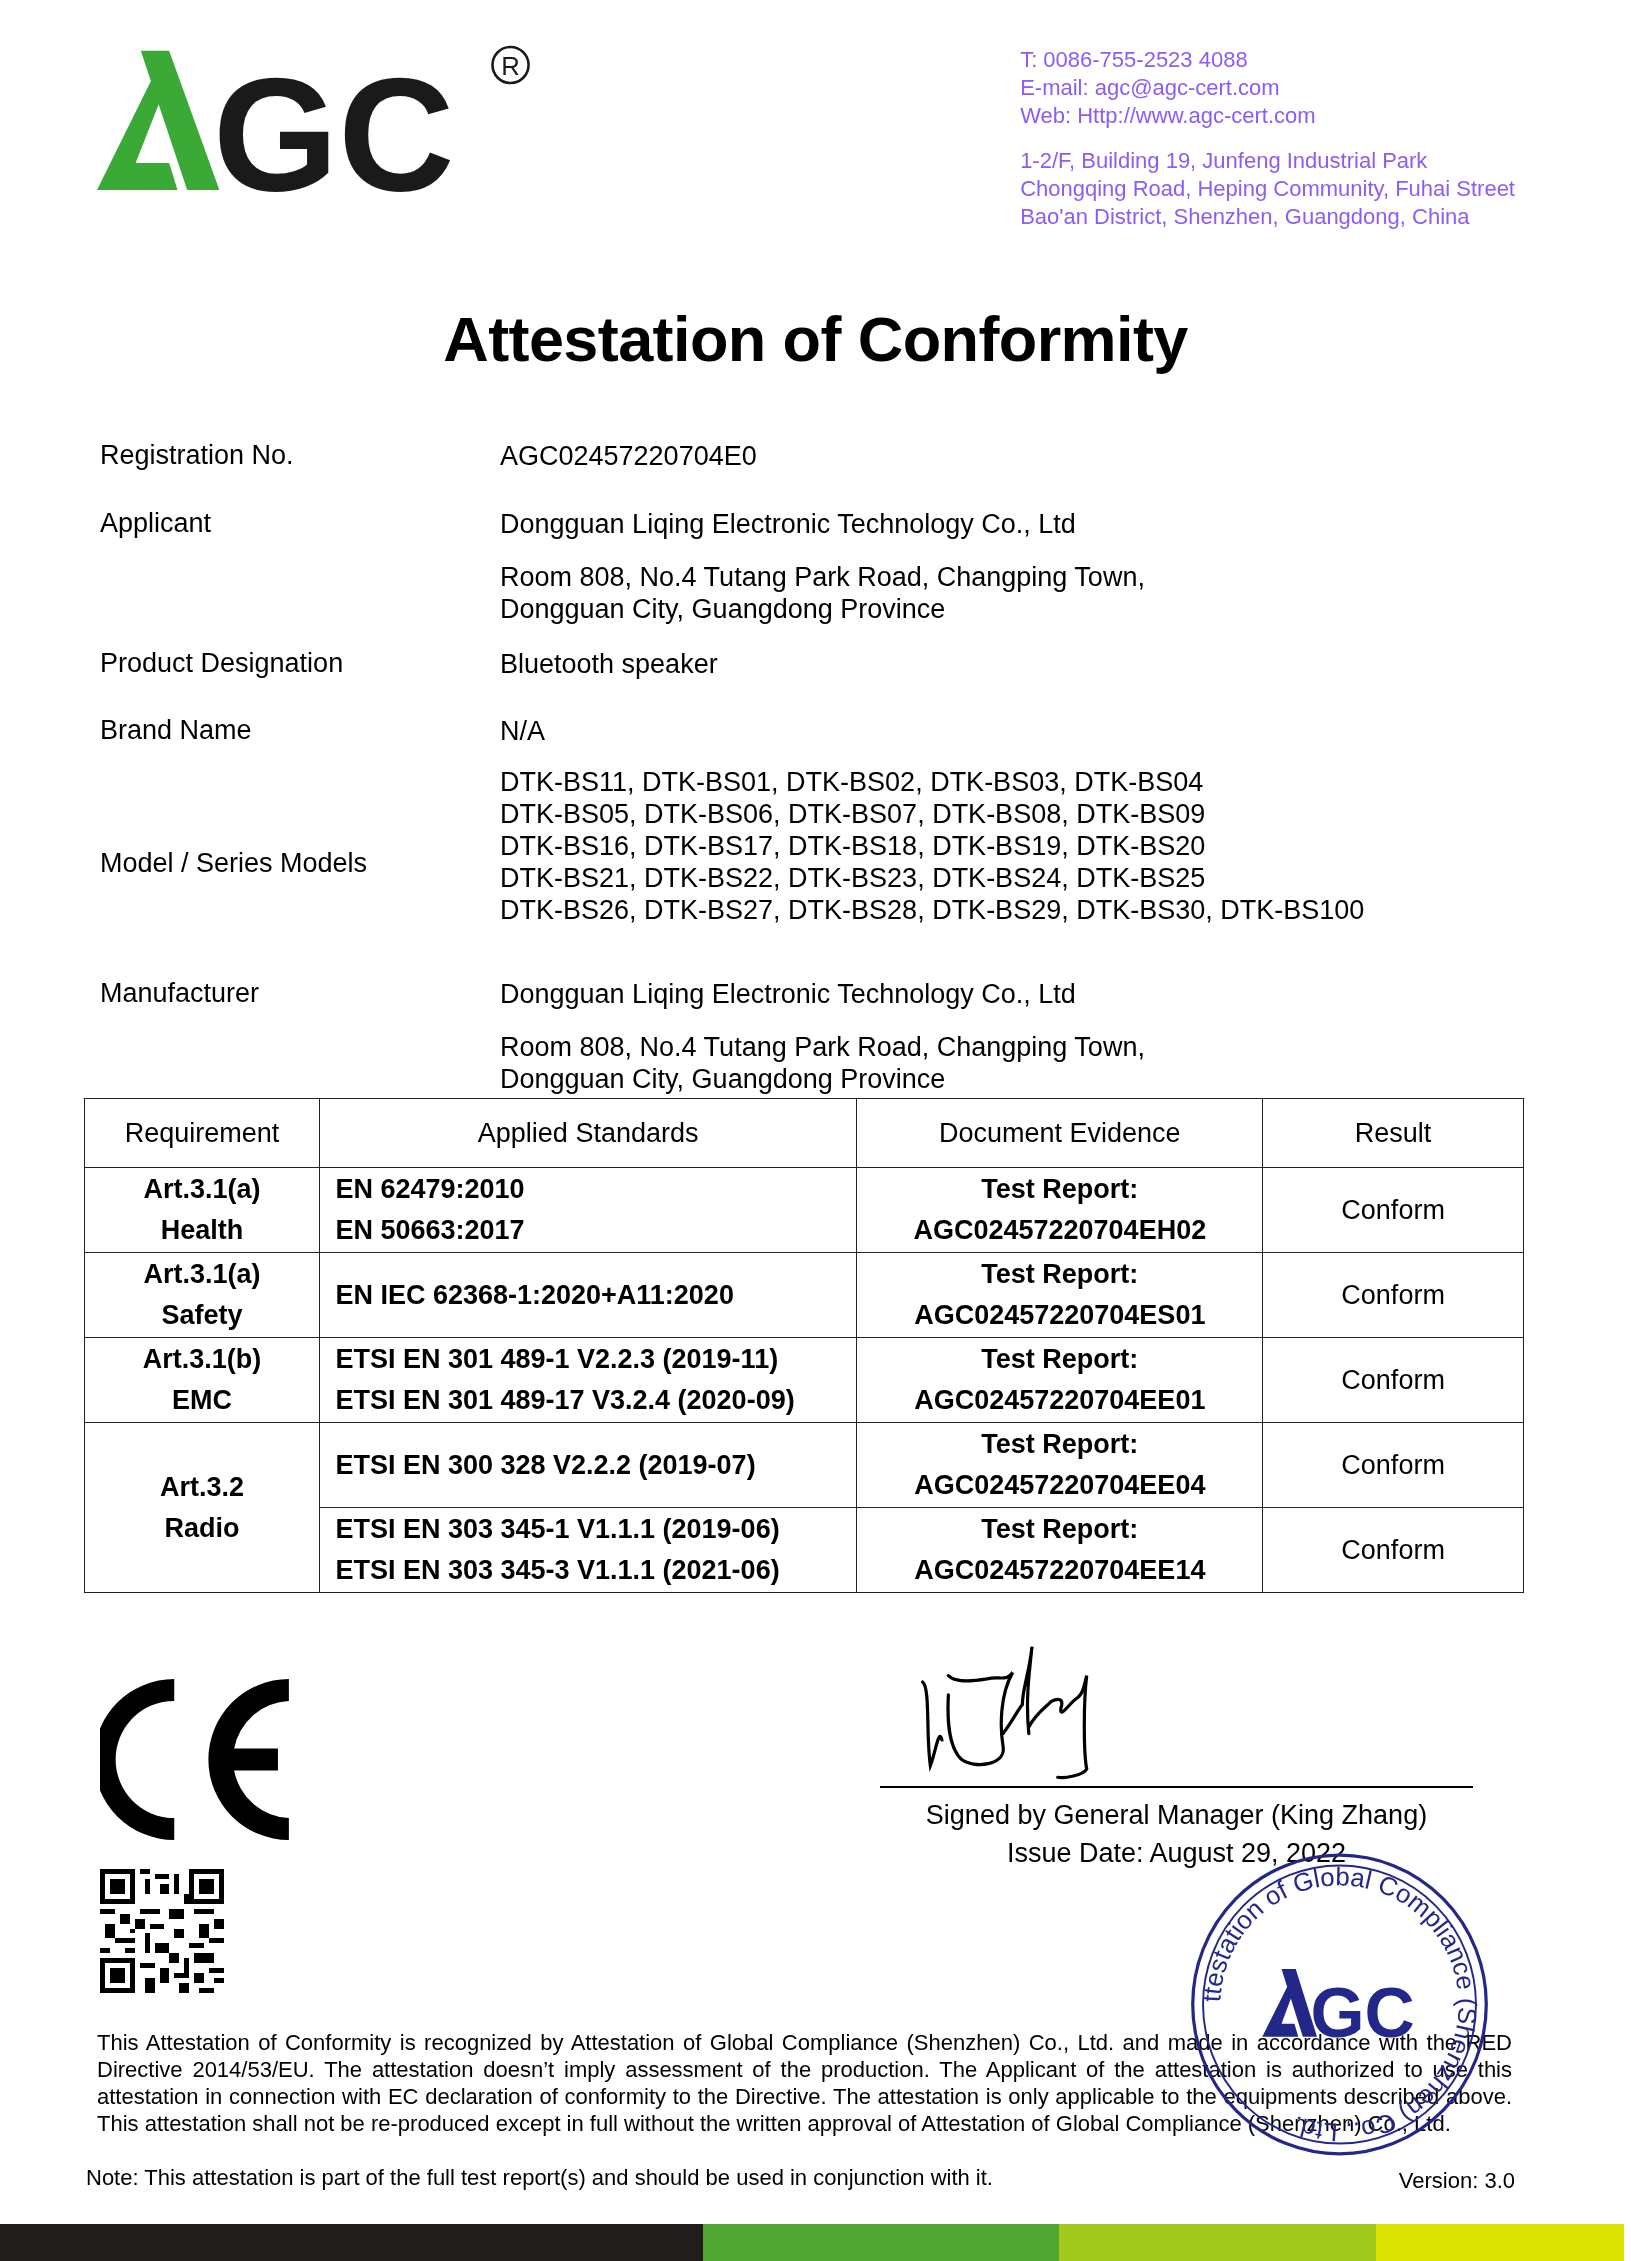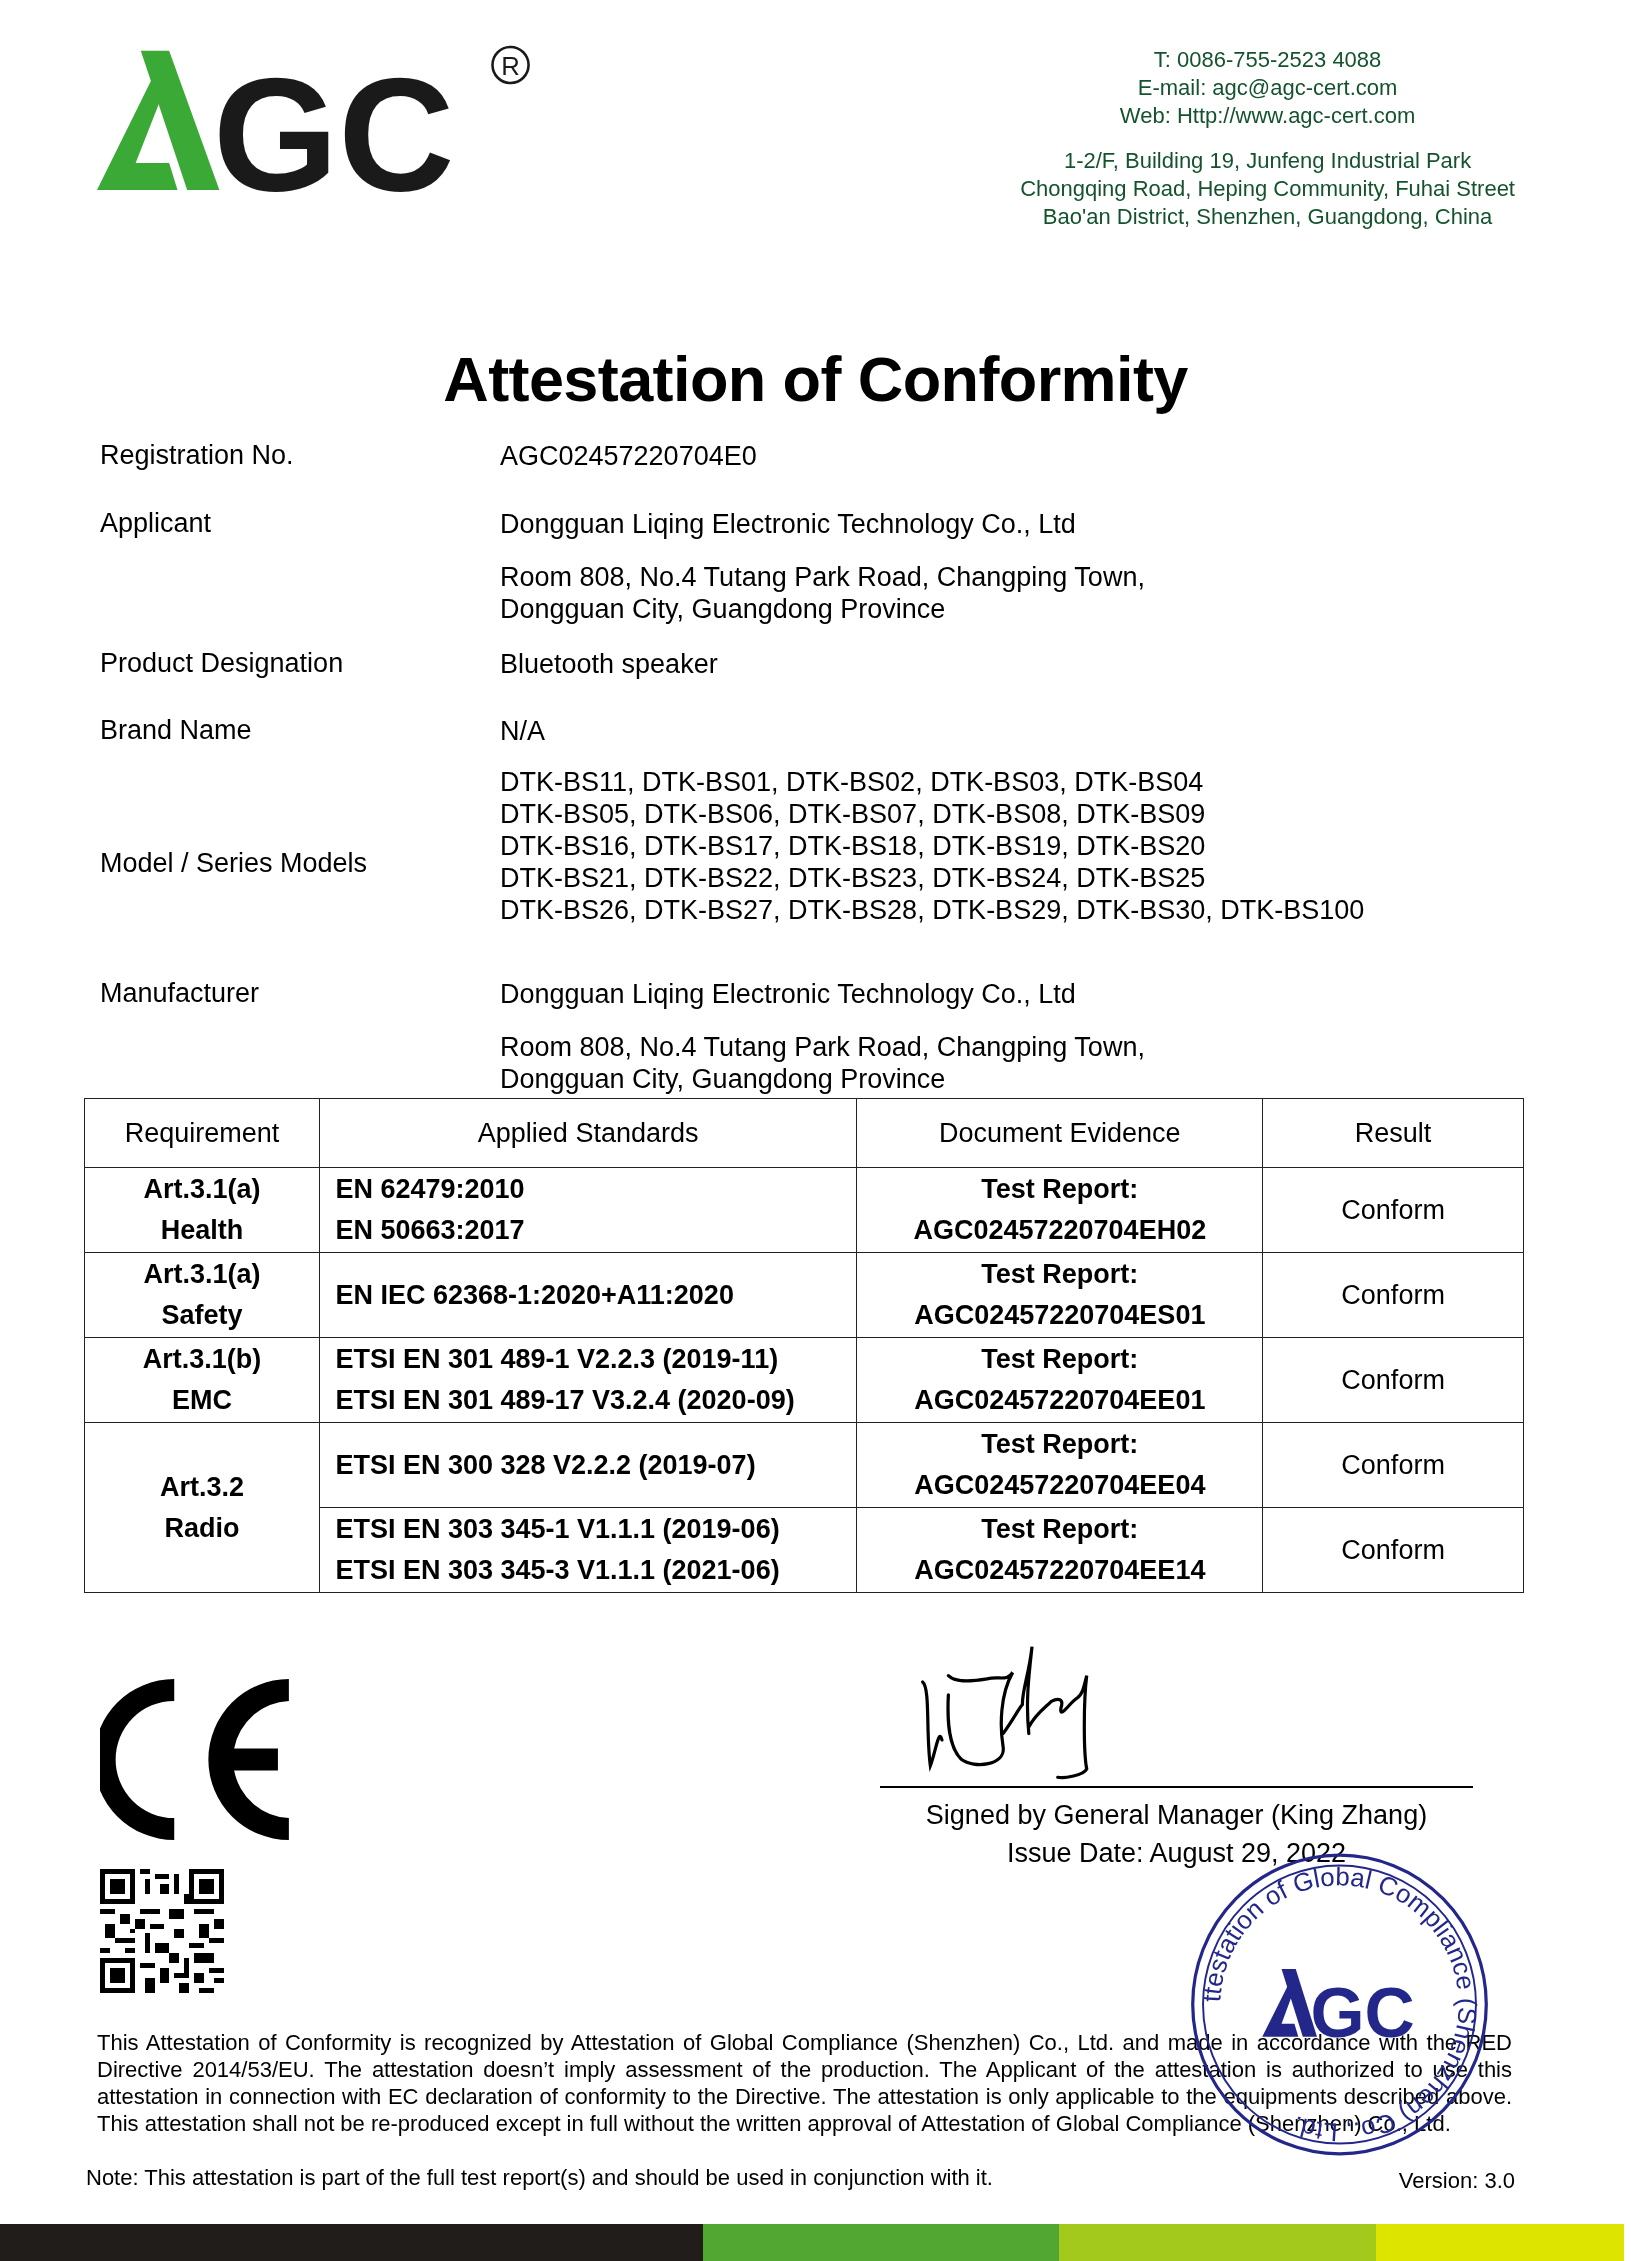--- a/index.html
+++ b/index.html
@@ -3,24 +3,24 @@
 <meta charset="utf-8">
 <style>
   html, body { margin:0; padding:0; background:#fff; }
   body { width:1631px; height:2261px; position:relative; overflow:hidden;
          font-family:"Liberation Sans", sans-serif; color:#000; }
   .abs { position:absolute; }
 
   
   #logo { left:97px; top:39px; width:438px; height:168px; }
   
-  #contact { right:116px; top:46px; text-align:center; color:#14532d; font-size:22px; line-height:28px; }
+  #contact { right:116px; top:46px; text-align:left; color:#8b5cf6; font-size:22px; line-height:28px; }
   #contact .gap { height:17px; }
 
-  #title { left:0; width:1631px; top:303px; text-align:center; font-size:63px; font-weight:bold; letter-spacing:-0.6px;margin-top:40px; }
+  #title { left:0; width:1631px; top:303px; text-align:center; font-size:63px; font-weight:bold; letter-spacing:-0.6px; }
 
   .field-label { left:100px; font-size:27px; }
   .field-value { left:500px; font-size:27px; line-height:32px; }
 
   
   #req-table { left:84px; top:1098px; width:1440px; border-collapse:collapse; font-size:27px; }
   #req-table td, #req-table th { border:1.9px solid #222; padding:0; font-weight:normal; }
   #req-table th { height:68px; text-align:center; }
   #req-table td { height:84px; }
   .c { text-align:center; }

